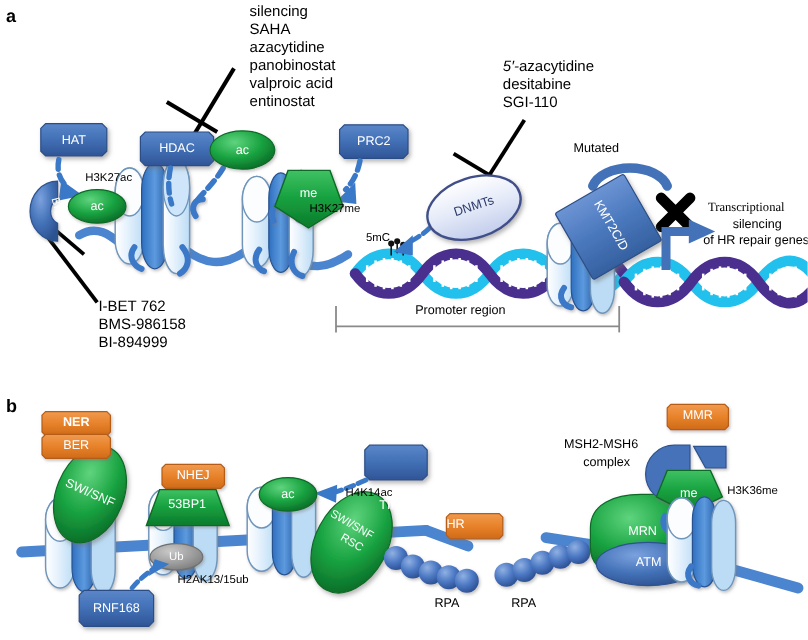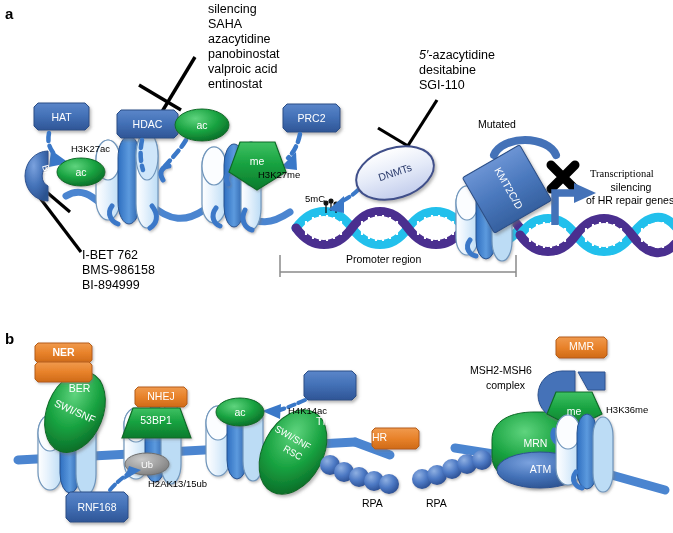--- a/index.html
+++ b/index.html
@@ -458,21 +458,21 @@
 
 <div class="txt lbl" style="left:305px;top:193px;">5mC</div>
 
 <div class="txt lbl-11" style="left:478px;top:118px;">Mutated</div>
 <div class="txt lbl-11" style="left:346px;top:253px;">Promoter region</div>
 <div class="txt lbl-11" style="left:590px;top:168px;font-family:Liberation Serif, serif;">Transcriptional</div>
 <div class="txt lbl-11" style="left:590px;top:181px;width:82px;text-align:center;">silencing</div>
 <div class="txt lbl-11" style="left:586px;top:194px;">of HR repair genes</div>
 
 <div class="txt lbl-11" style="left:35px;top:346px;width:57px;color:#fff;text-align:center;font-weight:bold;">NER</div>
-<div class="txt lbl-11" style="left:35px;top:382px;width:57px;color:#fff;text-align:center;padding-left:16px;">BER</div>
+<div class="txt lbl-11" style="left:35px;top:365px;width:57px;color:#fff;text-align:center;">BER</div>
 <div class="txt lbl-11" style="left:135px;top:390px;width:52px;color:#fff;text-align:center;">NHEJ</div>
 <div class="txt lbl-11" style="left:372px;top:431px;width:47px;color:#fff;text-align:left;">HR</div>
 <div class="txt lbl-11" style="left:556px;top:340px;width:51px;color:#fff;text-align:center;">MMR</div>
 
 <div class="txt lbl-11" style="left:51px;top:405px;width:48px;color:#fff;text-align:center;transform:rotate(24deg);">SWI/SNF</div>
 <div class="txt lbl-11" style="left:131px;top:414px;width:50px;color:#fff;text-align:center;">53BP1</div>
 <div class="txt lbl-11" style="left:304px;top:379px;width:52px;color:#fff;text-align:center;margin-top:36px;">TIP60</div>
 <div class="txt lbl" style="left:268px;top:432px;width:50px;color:#fff;text-align:center;transform:rotate(30deg);">SWI/SNF</div>
 <div class="txt lbl" style="left:268px;top:447px;width:50px;color:#fff;text-align:center;transform:rotate(30deg);">RSC</div>
 <div class="txt lbl-11" style="left:66px;top:501px;width:62px;color:#fff;text-align:center;">RNF168</div>

